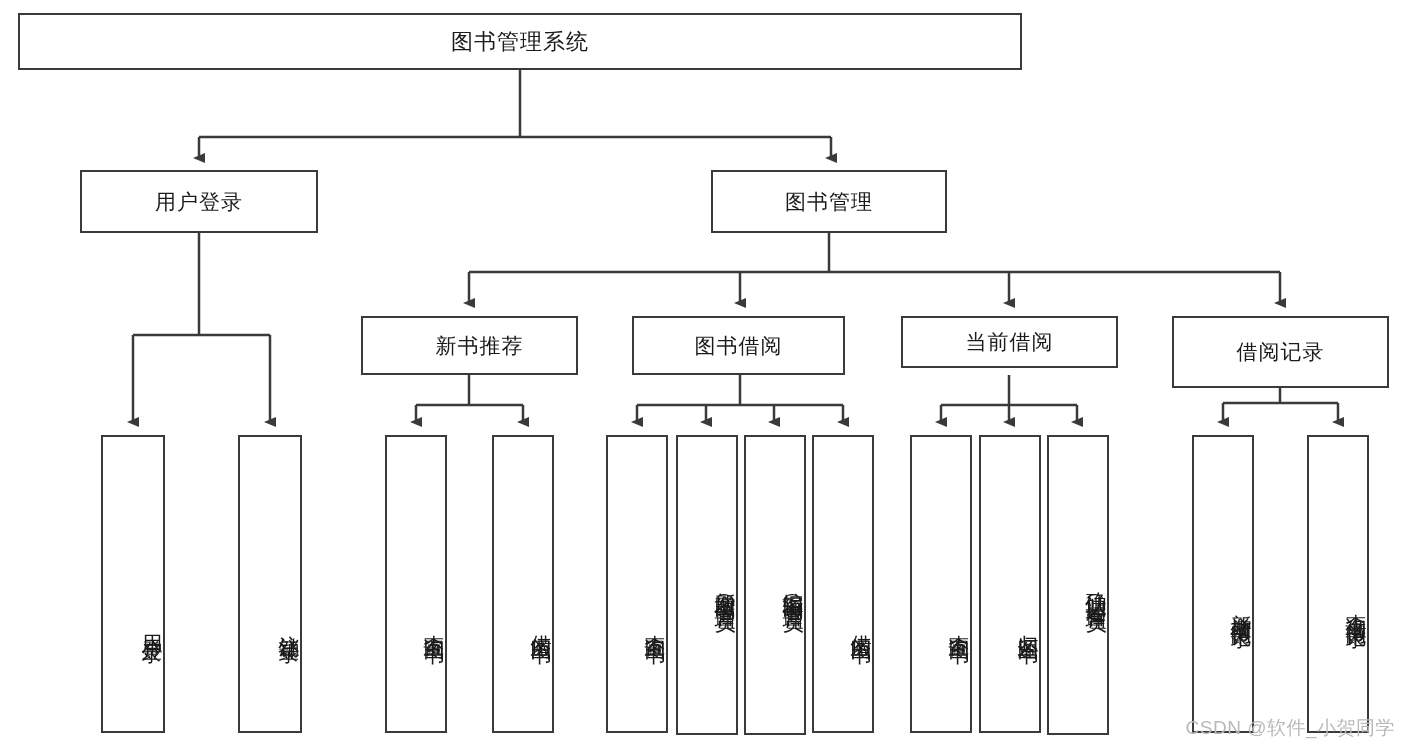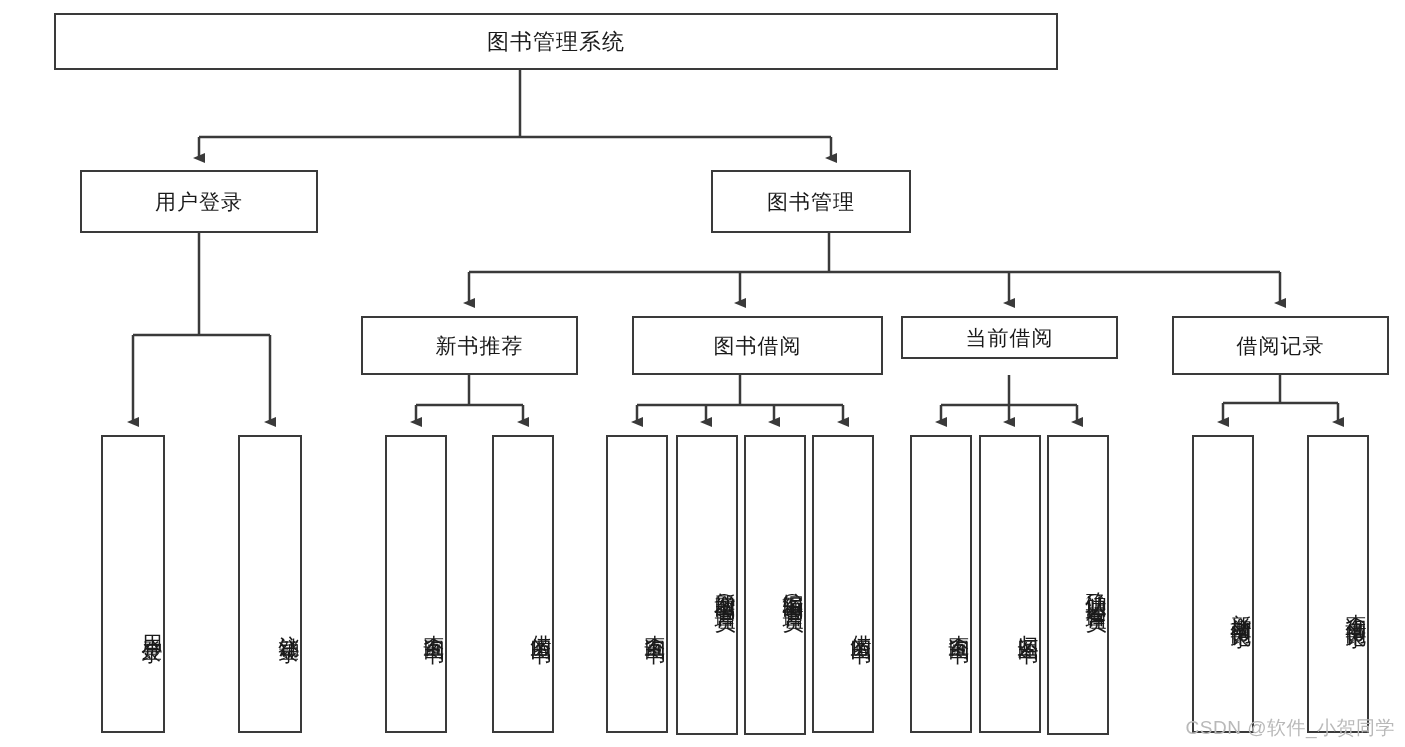--- a/index.html
+++ b/index.html
@@ -39,21 +39,20 @@
     align-items: flex-start;
     justify-content: center;
     padding-top: 14px;
     line-height: 1;
   }
   .node.vert.top-heavy {
     padding-top: 6px;
   }
   .node.root {
     font-size: 22px;
-    margin-left: 36px;
   }
   svg#wires {
     position: absolute;
     left: 0;
     top: 0;
     width: 1405px;
     height: 747px;
     pointer-events: none;
   }
   .wire {
@@ -127,34 +126,34 @@
     <path class="wire" d="M1338,403 L1338,422" marker-end="url(#arrow)"></path>
   </svg>
 
   <div class="node horiz root" style="left:18px; top:13px; width:1004px; height:57px;">
     <span>图书管理系统</span>
   </div>
 
   <div class="node horiz" style="left:80px; top:170px; width:238px; height:63px;">
     <span>用户登录</span>
   </div>
-  <div class="node horiz" style="left:711px; top:170px; width:200px; height:63px;">
+  <div class="node horiz" style="left:711px; top:170px; width:236px; height:63px;">
     <span>图书管理</span>
   </div>
 
   <div class="node horiz" style="left:361px; top:316px; width:217px; height:59px;padding-left:20px;">
     <span>新书推荐</span>
   </div>
-  <div class="node horiz" style="left:632px; top:316px; width:251px; height:59px;">
+  <div class="node horiz" style="left:632px; top:316px; width:213px; height:59px;">
     <span>图书借阅</span>
   </div>
-  <div class="node horiz" style="left:901px; top:316px; width:217px; height:43px;">
+  <div class="node horiz" style="left:901px; top:316px; width:217px; height:52px;">
     <span>当前借阅</span>
   </div>
-  <div class="node horiz" style="left:1172px; top:316px; width:217px; height:59px;">
+  <div class="node horiz" style="left:1172px; top:316px; width:217px; height:72px;">
     <span>借阅记录</span>
   </div>
 
   <div class="node vert" style="left:101px; top:435px; width:64px; height:298px; padding-top:80px;">
     <span>用户登录</span>
   </div>
   <div class="node vert" style="left:238px; top:435px; width:64px; height:298px; padding-top:80px;">
     <span>注销登录</span>
   </div>
 

